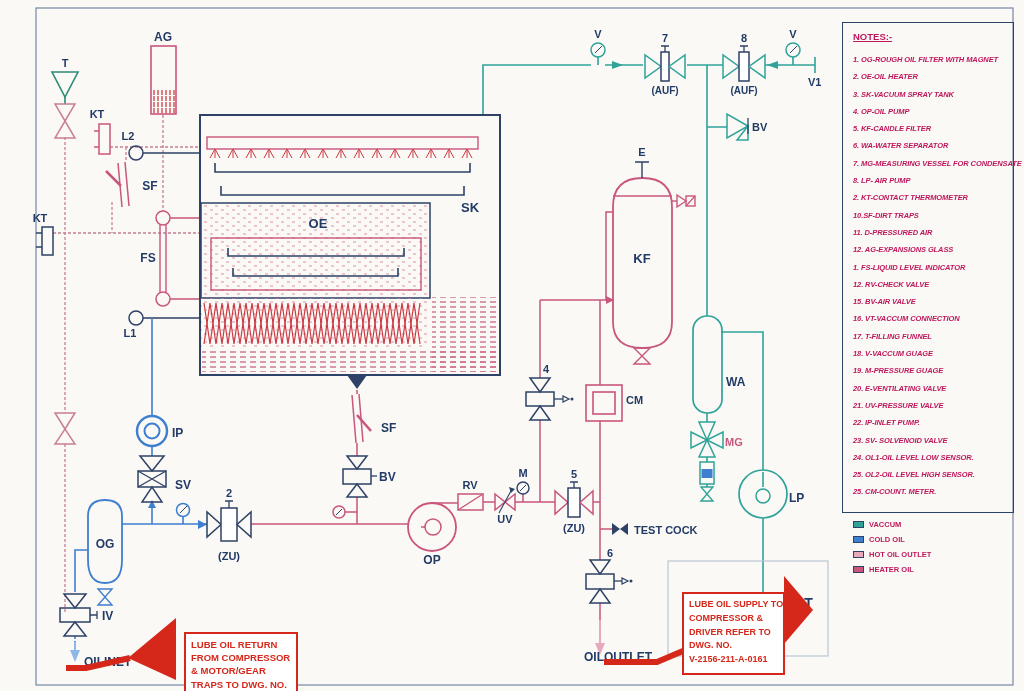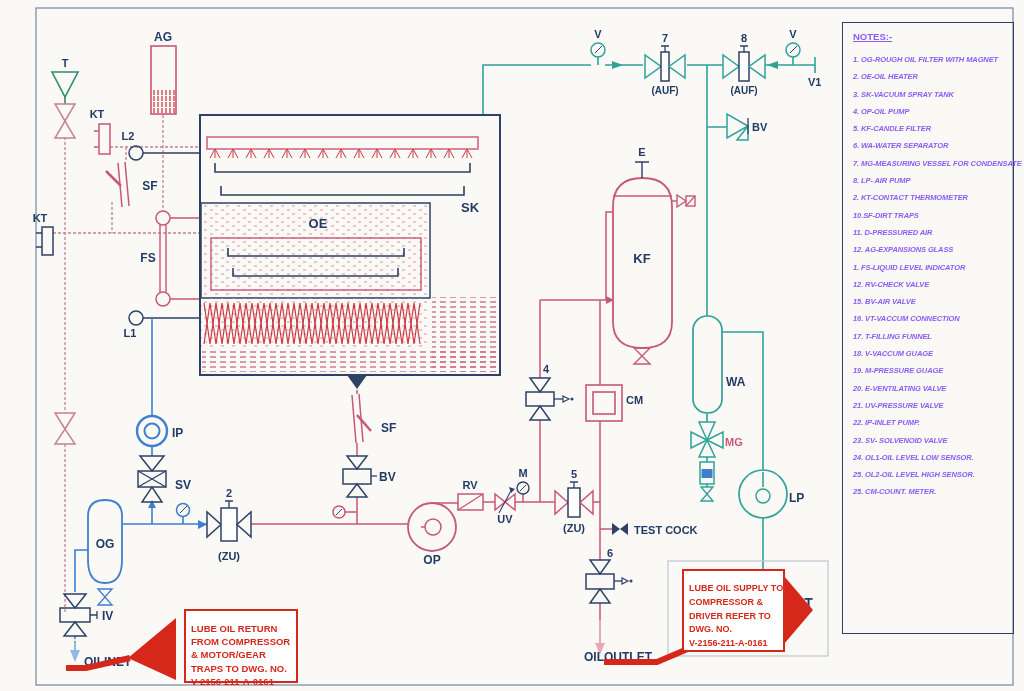--- a/index.html
+++ b/index.html
@@ -1,27 +1,27 @@
 <!DOCTYPE html>
 <html><head>
 <meta charset="utf-8">
 <style>
   html,body{margin:0;padding:0;background:#e8e6e0;font-family:"Liberation Sans",sans-serif;}
   .page{position:relative;width:1024px;height:691px;background:#faf9f5;overflow:hidden;}
   svg text{font-family:"Liberation Sans",sans-serif;font-weight:bold;fill:#223a66;}
   svg .mag{fill:#c9567c;}
-  .notes-panel{position:absolute;left:842px;top:22px;width:172px;height:612px;
-    border:1.5px solid #2e4166;box-sizing:border-box;padding:8px 2px 0 10px;color:#8b5cf6;}
+  .notes-panel{position:absolute;left:842px;top:22px;width:172px;height:491px;
+    border:1.5px solid #2e4166;box-sizing:border-box;padding:8px 2px 0 10px;color:#be185d;}
   .notes-title{font-size:9.5px;font-weight:bold;text-decoration:underline;margin-bottom:9px;}
   .note{font-size:7.5px;font-weight:bold;line-height:17.3px;white-space:nowrap;letter-spacing:-0.1px;font-style:italic;}
   .legend{margin-top:16px;}
   .legend-row{font-size:7.5px;font-weight:bold;line-height:15px;white-space:nowrap;}
   .swatch{display:inline-block;width:9px;height:5px;border:1px solid #2e4166;margin-right:5px;vertical-align:middle;}
   .callout{position:absolute;background:#fff;border:2.5px solid #d5281b;color:#d5281b;
-    font-weight:bold;box-sizing:border-box;padding:11px 5px;}
+    font-weight:bold;box-sizing:border-box;padding:4px 5px;margin-top:23px;}
   .callout div{white-space:nowrap;}
   .callout-return{left:184px;top:609px;width:114px;height:74px;font-size:9.5px;line-height:13.2px;}
   .callout-supply{left:682px;top:569px;width:103px;height:83px;font-size:9px;line-height:13.8px;}
 </style>
 </head>
 <body>
 
 <div class="page">
 
 <svg width="1024" height="691" viewBox="0 0 1024 691">
@@ -369,20 +369,34 @@
   <div class="note">17. T-FILLING FUNNEL</div>
   <div class="note">18. V-VACCUM GUAGE</div>
   <div class="note">19. M-PRESSURE GUAGE</div>
   <div class="note">20. E-VENTILATING VALVE</div>
   <div class="note">21. UV-PRESSURE VALVE</div>
   <div class="note">22. IP-INLET PUMP.</div>
   <div class="note">23. SV- SOLVENOID VALVE</div>
   <div class="note">24. OL1-OIL LEVEL LOW SENSOR.</div>
   <div class="note">25. OL2-OIL LEVEL HIGH SENSOR.</div>
   <div class="note">25. CM-COUNT. METER.</div>
+  <div class="legend">
+    <div class="legend-row">
+      <span class="swatch" style="background-color: rgb(47, 163, 154);"></span><span>VACCUM</span>
+    </div>
+    <div class="legend-row">
+      <span class="swatch" style="background-color: rgb(63, 127, 208);"></span><span>COLD OIL</span>
+    </div>
+    <div class="legend-row">
+      <span class="swatch" style="background-color: rgb(232, 169, 189);"></span><span>HOT OIL OUTLET</span>
+    </div>
+    <div class="legend-row">
+      <span class="swatch" style="background-color: rgb(201, 86, 124);"></span><span>HEATER OIL</span>
+    </div>
+  </div>
 </div>
 
 
 <div class="callout callout-return">
   <div>LUBE OIL RETURN</div>
   <div>FROM COMPRESSOR</div>
   <div>&amp; MOTOR/GEAR</div>
   <div>TRAPS TO DWG. NO.</div>
   <div>V-2156-211-A-0161</div>
 </div>

